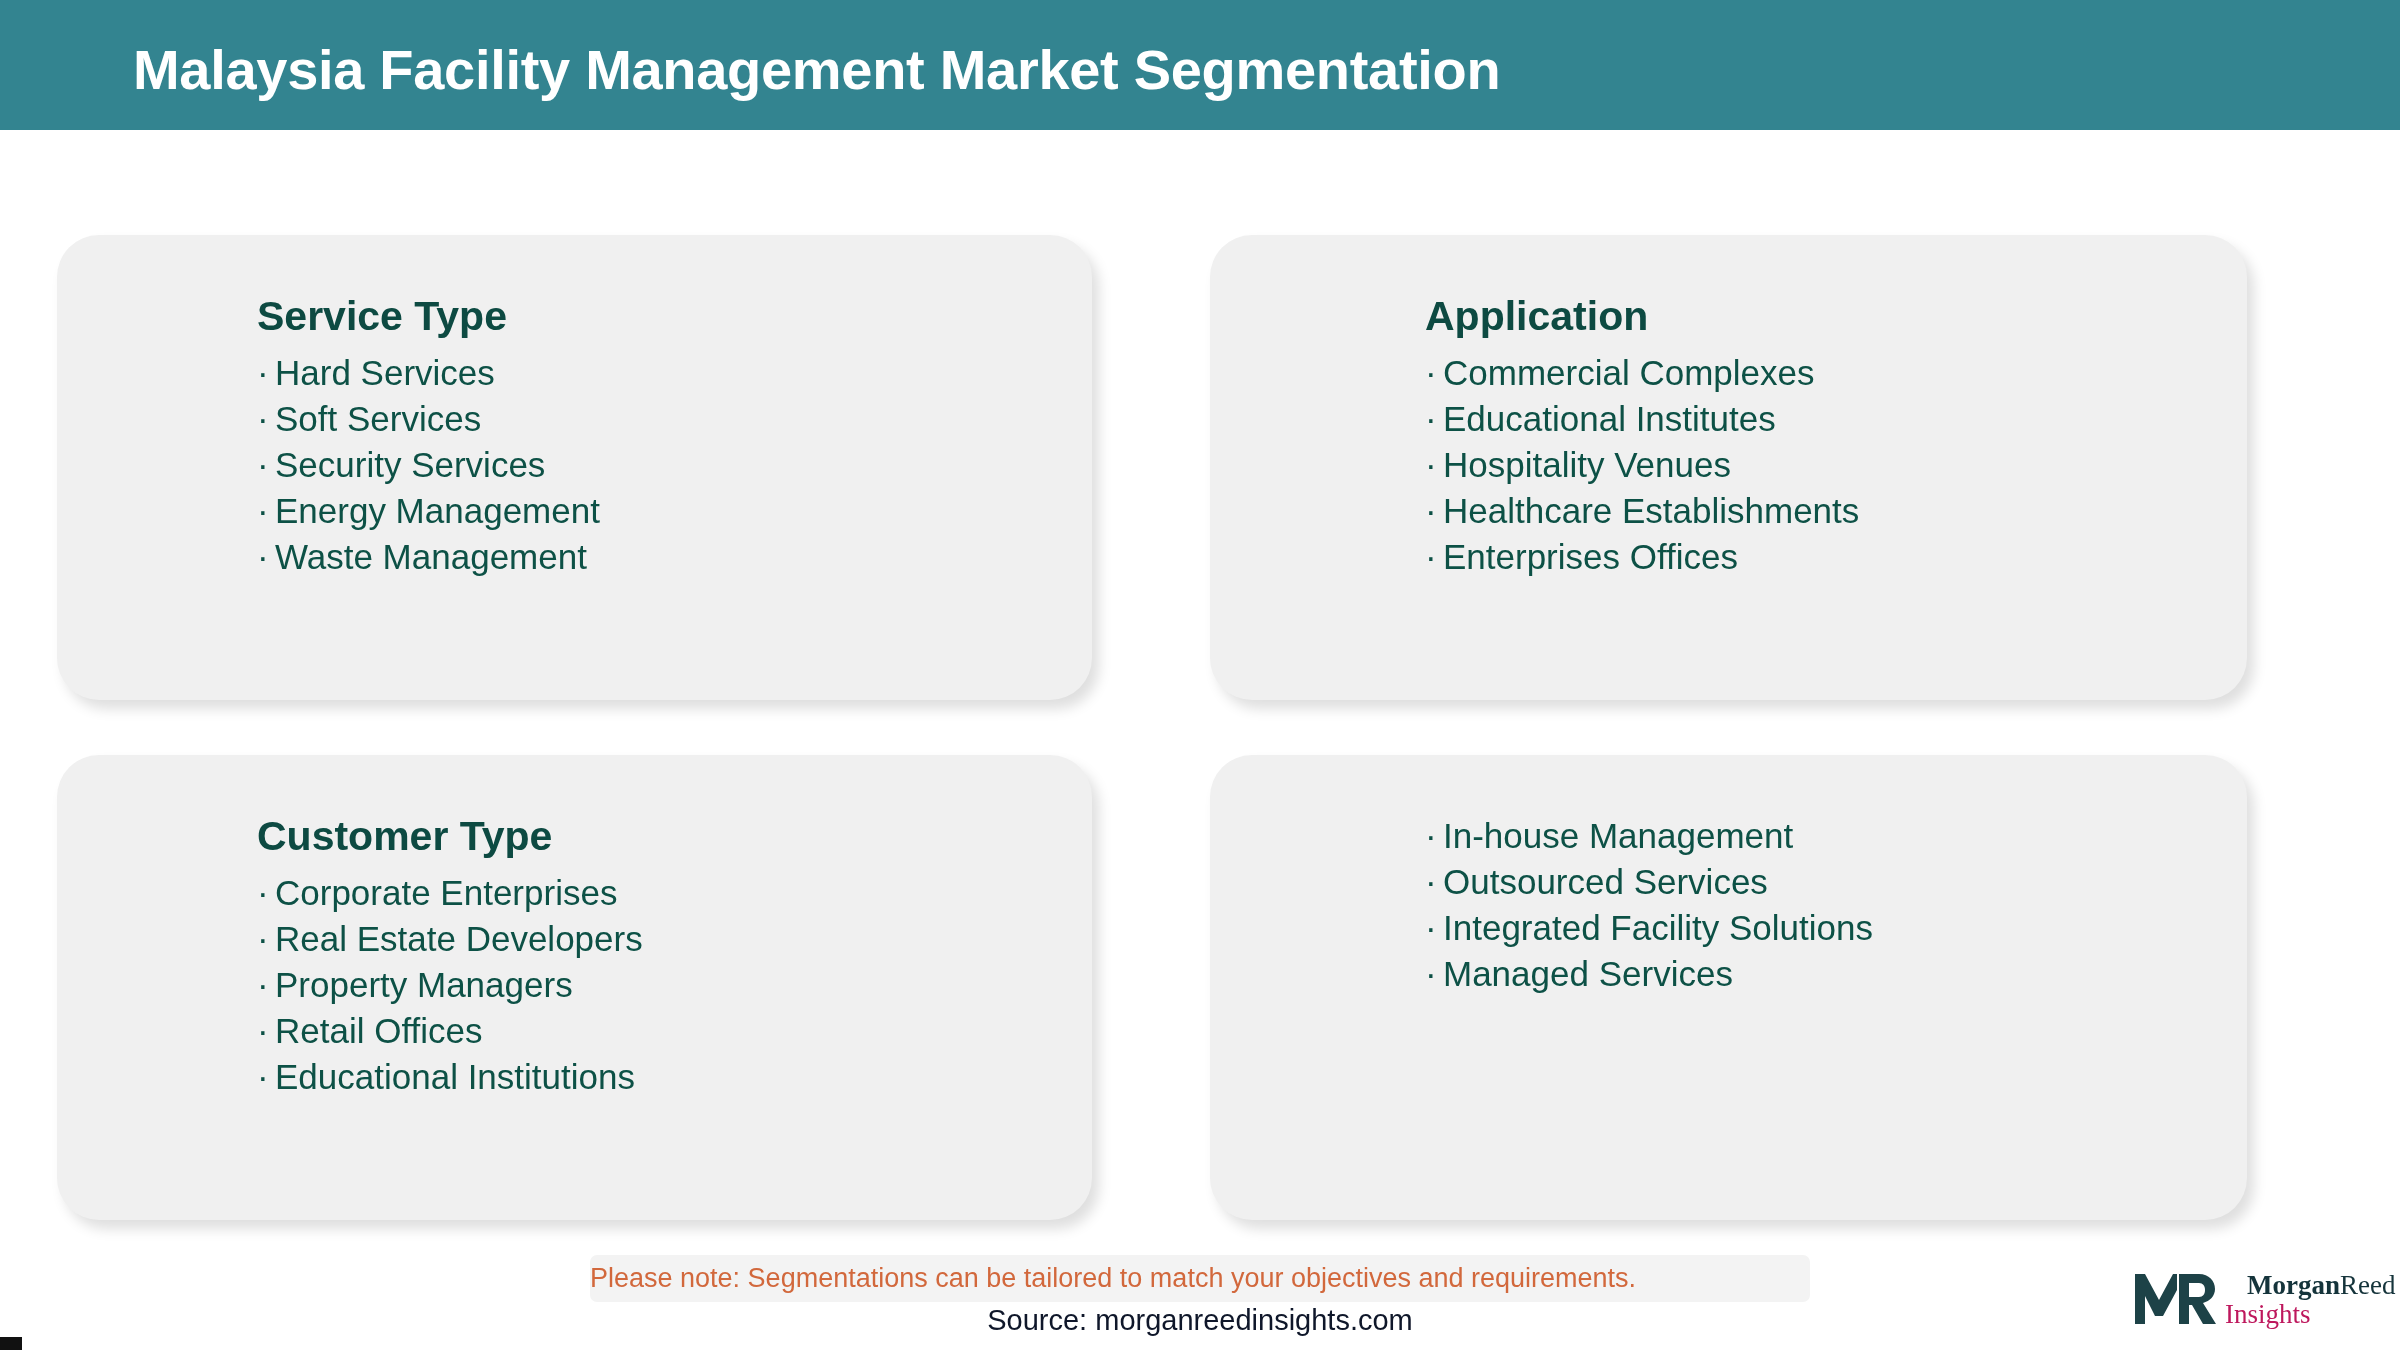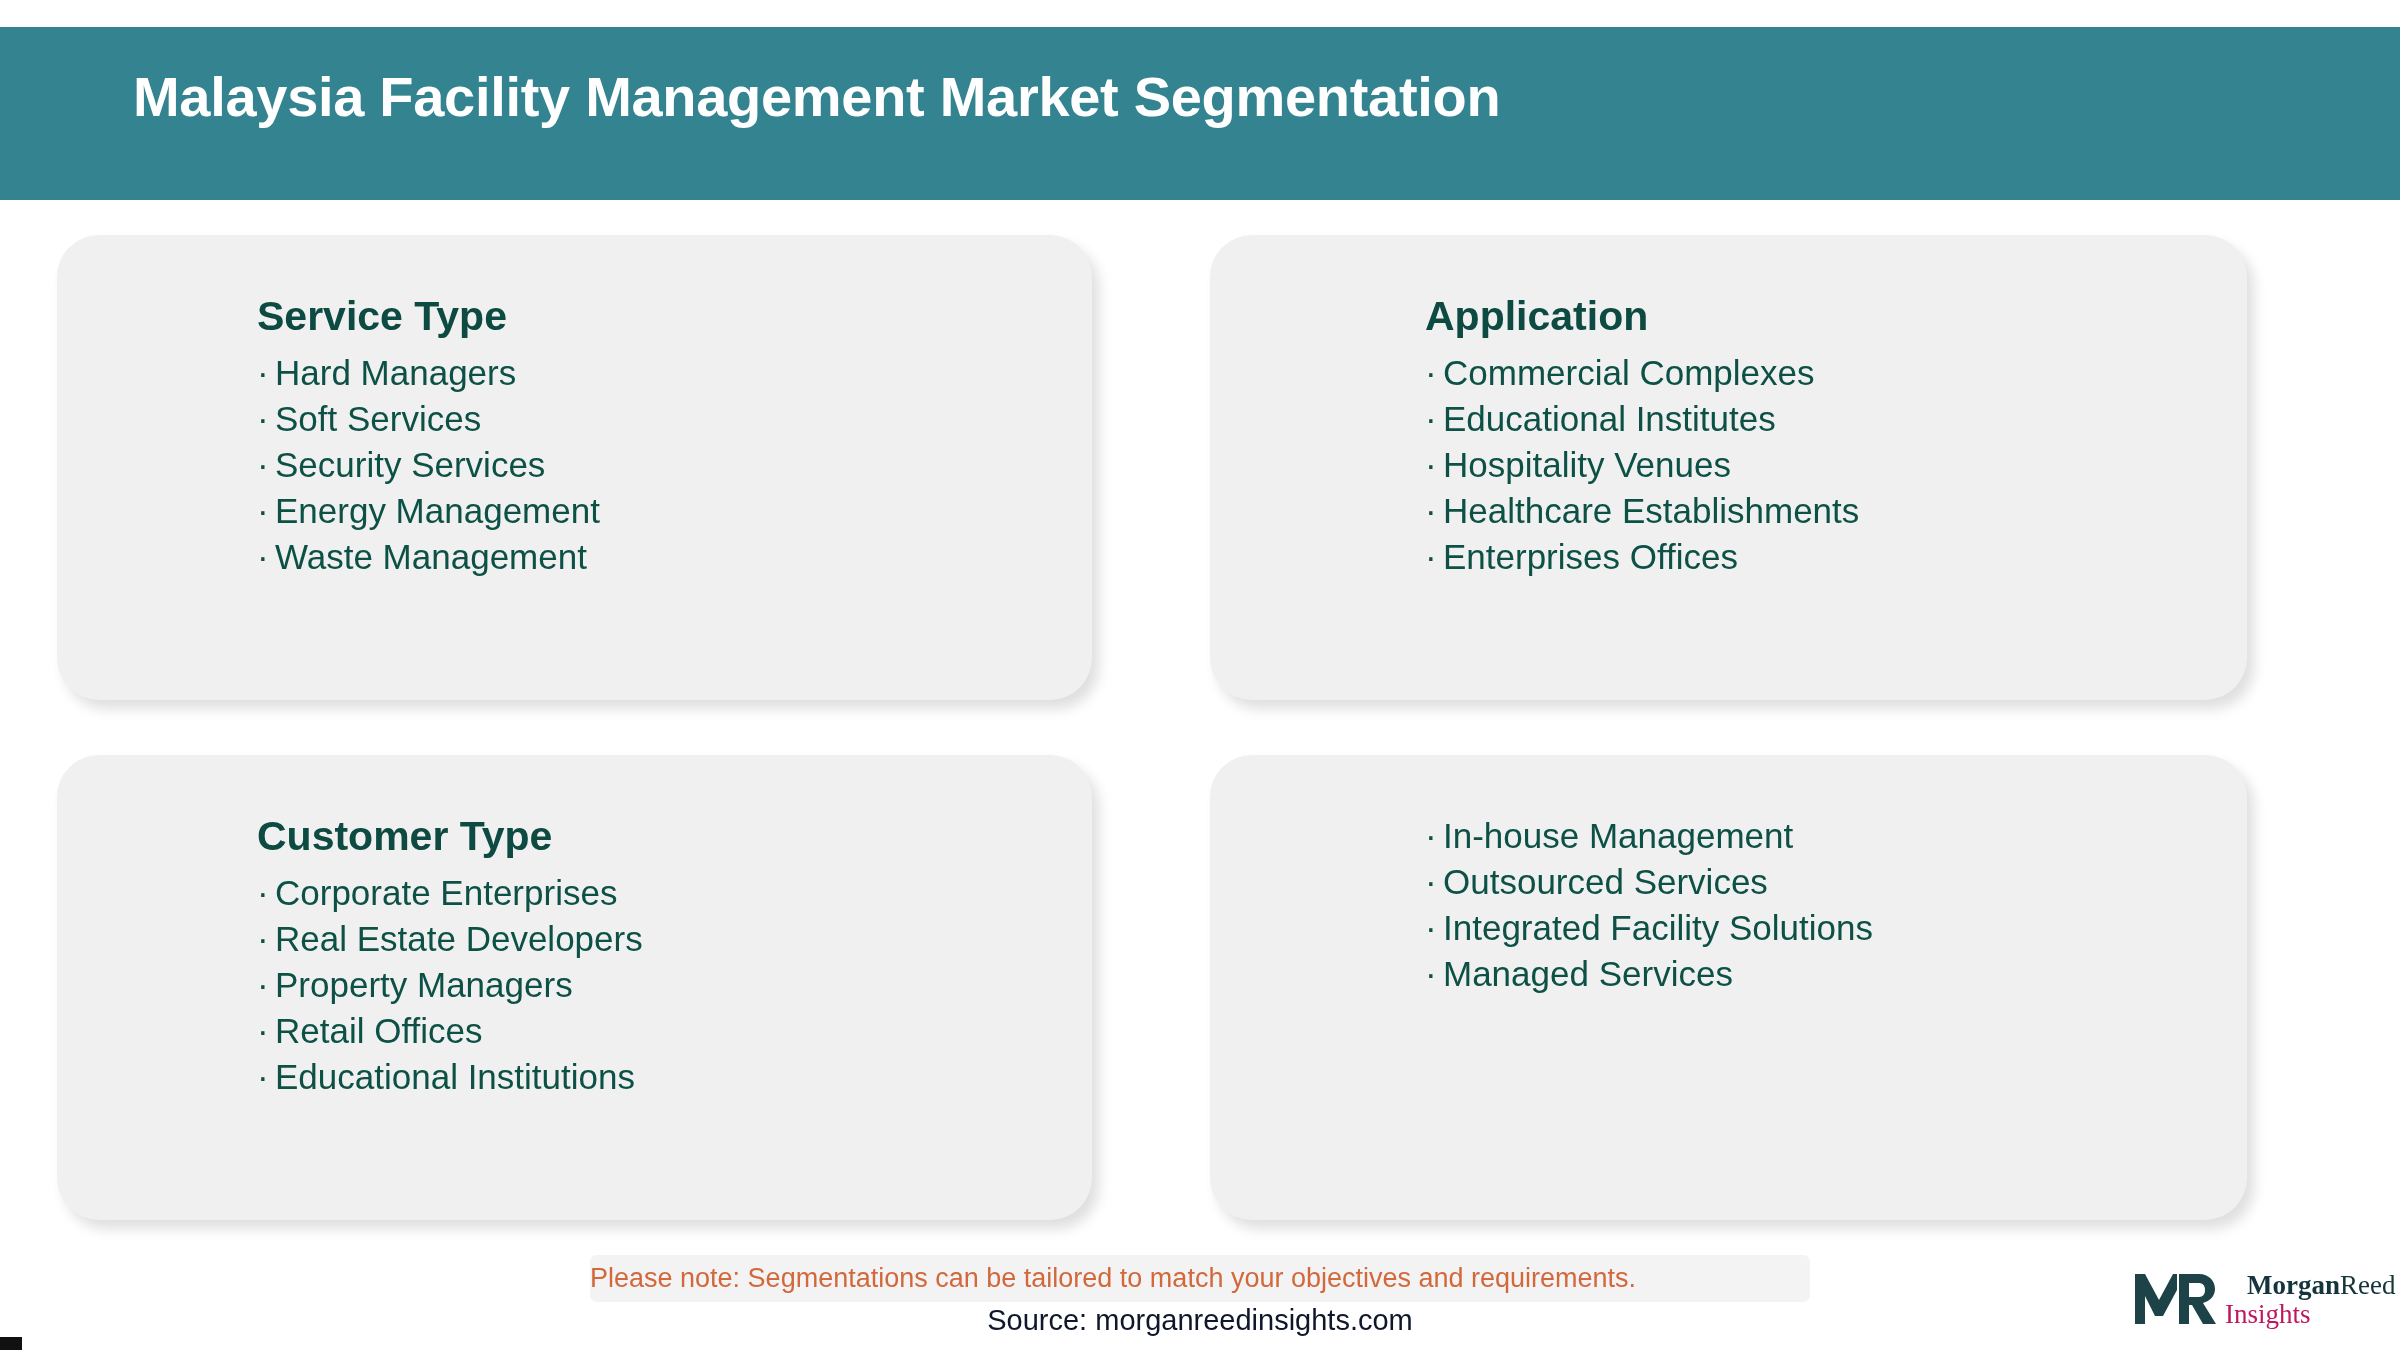--- a/index.html
+++ b/index.html
@@ -15,24 +15,23 @@
     font-family: "Liberation Sans", sans-serif;
     -webkit-font-smoothing: antialiased;
   }
 
   
   #header-bar {
     position: absolute;
     left: 0;
     top: 0;
     width: 2400px;
-    height: 173px;
+    height: 130px;
     background: #338490;
     box-sizing: border-box;
-    margin-top: 27px;
   }
   #header-title {
     position: absolute;
     left: 133px;
     top: 36px;
     font-size: 56px;
     font-weight: bold;
     color: #ffffff;
     letter-spacing: -0.3px;
     line-height: 1.2;
@@ -179,21 +178,21 @@
 <div id="header-bar">
   <div id="header-title">Malaysia Facility Management Market Segmentation</div>
 </div>
 
 <div id="card-grid">
 
   <div class="seg-card col-left row-top">
     <div class="card-inner">
       <div class="card-title">Service Type</div>
       <ul class="card-list">
-        <li><span class="bullet-dot">·</span><span>Hard Managers</span></li>
+        <li><span class="bullet-dot">·</span><span>Hard Services</span></li>
         <li><span class="bullet-dot">·</span><span>Soft Services</span></li>
         <li><span class="bullet-dot">·</span><span>Security Services</span></li>
         <li><span class="bullet-dot">·</span><span>Energy Management</span></li>
         <li><span class="bullet-dot">·</span><span>Waste Management</span></li>
       </ul>
     </div>
   </div>
 
   <div class="seg-card col-right row-top">
     <div class="card-inner">

